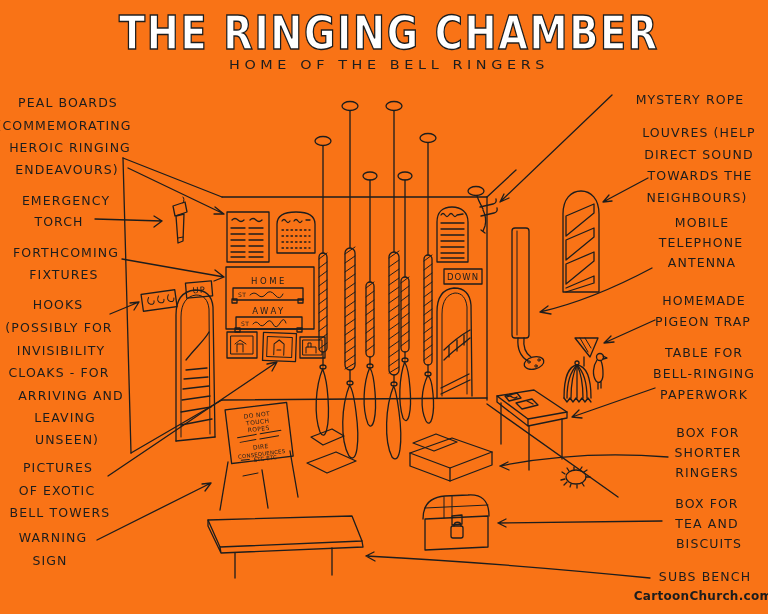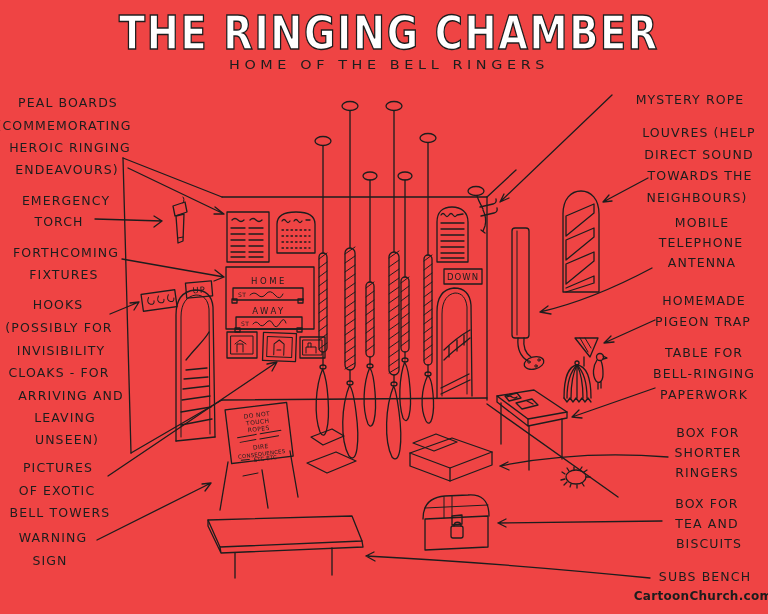--- a/index.html
+++ b/index.html
@@ -1,16 +1,16 @@
 <!DOCTYPE html>
 <html><head>
 <meta charset="utf-8">
 <style>
   html,body{margin:0;padding:0;background:#fff;}
-  #canvas{position:relative;width:768px;height:614px;background:#ef4444;overflow:hidden;
+  #canvas{position:relative;width:768px;height:614px;background:#f97316;overflow:hidden;
           font-family:"DejaVu Sans",sans-serif;}
   svg{position:absolute;left:0;top:0;}
   svg path,svg rect,svg ellipse,svg circle,svg line,svg polygon{
     stroke:#1d1d1d;fill:none;stroke-width:1.3;stroke-linecap:round;stroke-linejoin:round;}
   .thin{stroke-width:1;}
   .txt{fill:#1d1d1d;stroke:none;font-family:"DejaVu Sans",sans-serif;}
   .lbl{font-size:12.5px;letter-spacing:1.1px;}
   .title-main{font-size:46px;font-weight:bold;fill:#ffffff;stroke:#1d1d1d;stroke-width:1.5;letter-spacing:2px;}
   .title-sub{font-size:12.5px;letter-spacing:4px;}
   .tiny{font-size:8.5px;letter-spacing:2.5px;}

